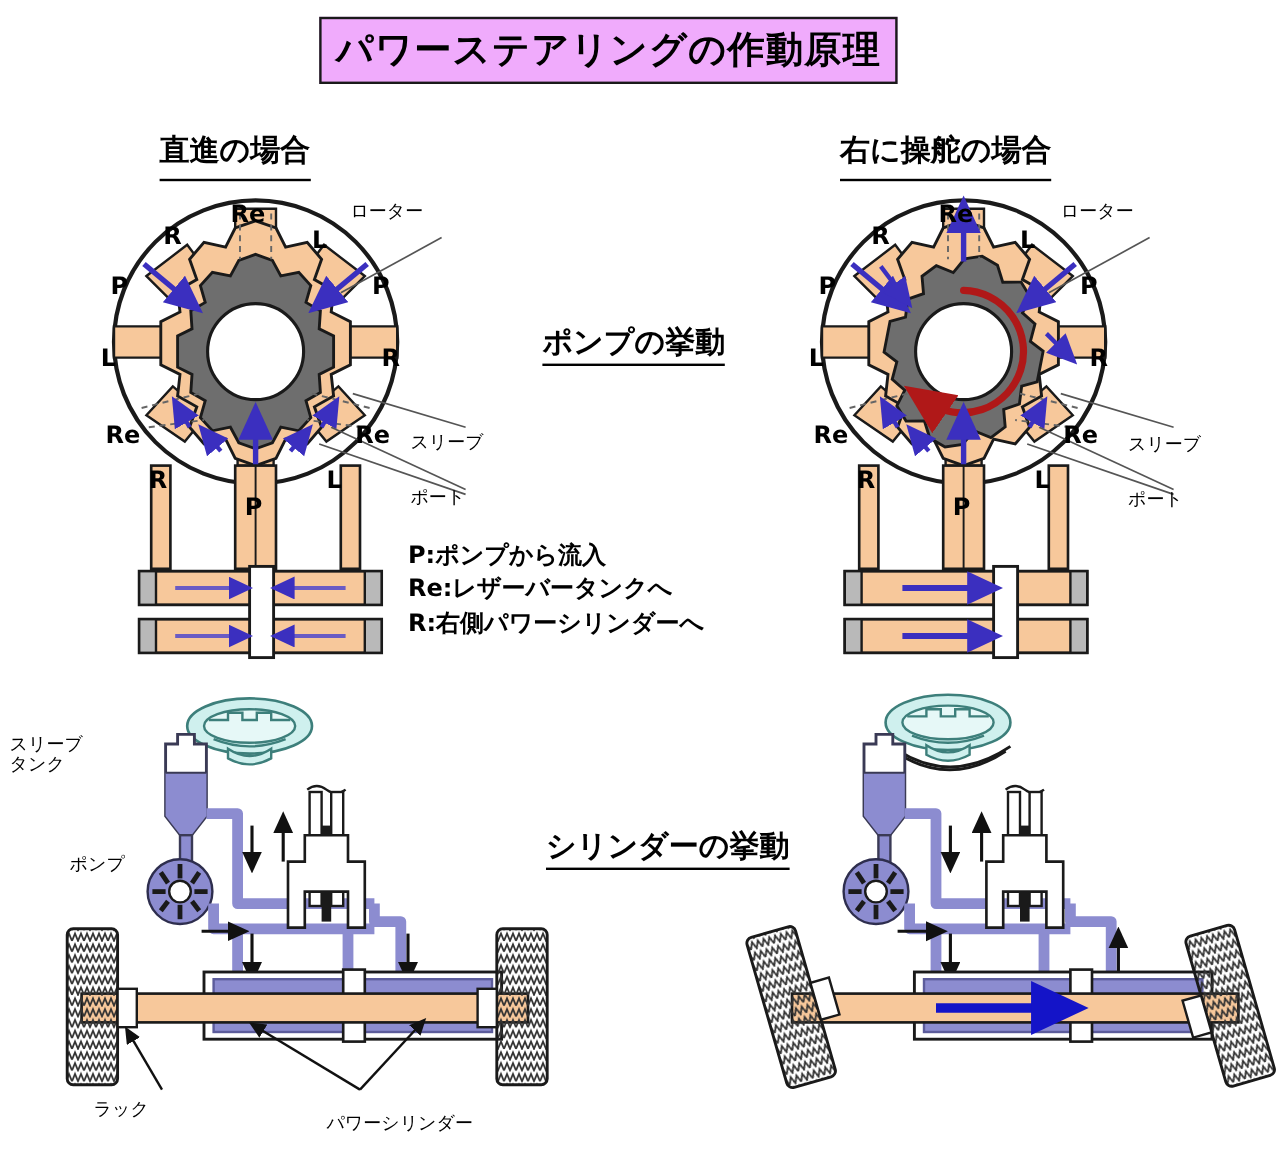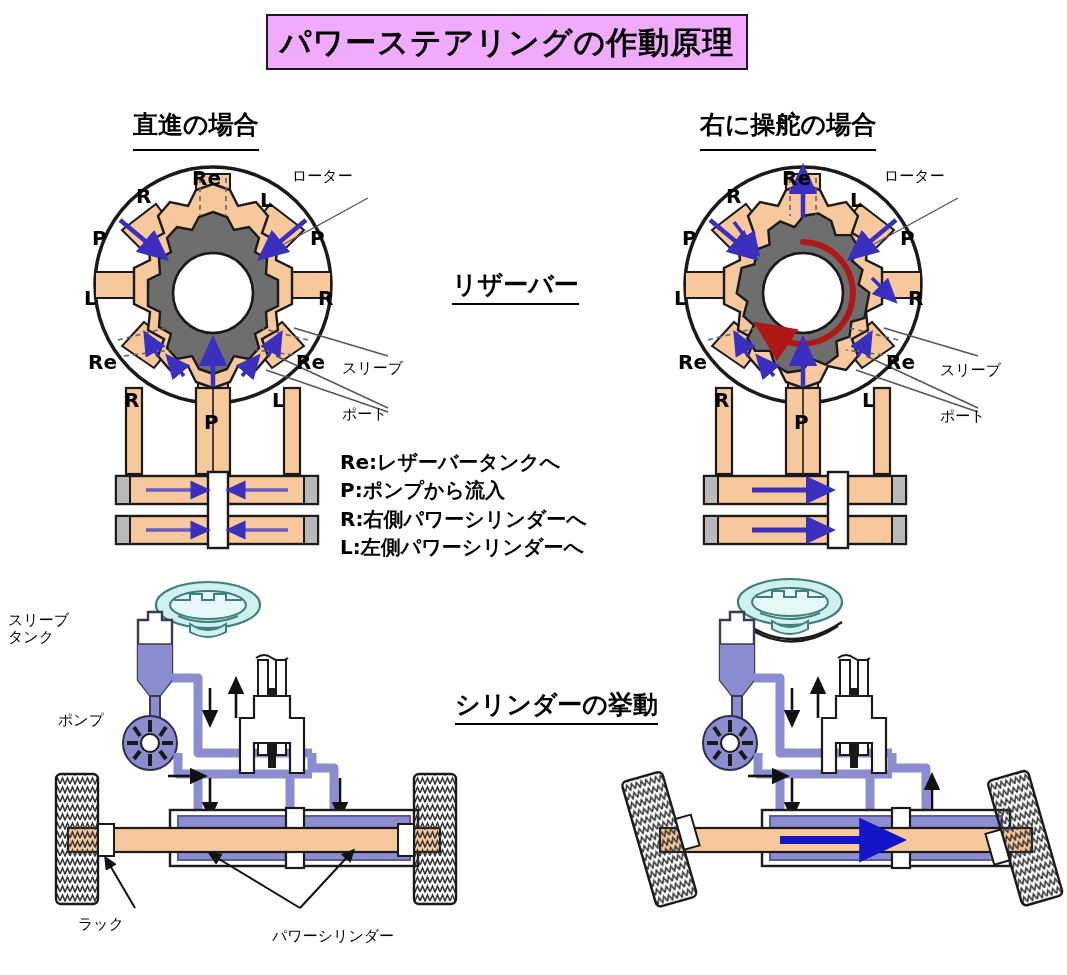--- a/index.html
+++ b/index.html
@@ -35,21 +35,21 @@
 </head>
 <body>
 
 <div class="abs" id="title-box">
   <span id="title-text">パワーステアリングの作動原理</span>
 </div>
 
 <div class="abs head-ul" style="left:133px;top:108px;">直進の場合</div>
 <div class="abs head-ul" style="left:700px;top:108px;">右に操舵の場合</div>
 
-<div class="abs mid-head" style="left:452px;top:268px;">リザーバー</div>
+<div class="abs mid-head" style="left:452px;top:268px;">ポンプの挙動</div>
 <div class="abs mid-head" style="left:455px;top:644px;margin-top:44px;">シリンダーの挙動</div>
 
 <svg class="abs" style="left:88px;top:160px;" width="330" height="300" viewBox="0 0 330 300">
   <defs>
     <marker id="ah-blue" markerWidth="7" markerHeight="7" refX="3.2" refY="3.2" orient="auto">
       <path d="M0,0 L7,3.2 L0,6.4 Z" fill="#3B2FBF"></path>
     </marker>
   </defs>
 
   <circle cx="125" cy="125" r="118" fill="#ffffff" stroke="#1A1A1A" stroke-width="3.5"></circle>
@@ -249,24 +249,23 @@
 <div class="abs lbl" style="left:678px;top:352px;">Re</div>
 <div class="abs lbl" style="left:886px;top:352px;">Re</div>
 <div class="abs lbl" style="left:714px;top:390px;">R</div>
 <div class="abs lbl" style="left:862px;top:390px;">L</div>
 <div class="abs lbl" style="left:794px;top:412px;">P</div>
 <div class="abs lbl-jp" style="left:884px;top:168px;">ローター</div>
 <div class="abs lbl-jp" style="left:940px;top:362px;">スリーブ</div>
 <div class="abs lbl-jp" style="left:940px;top:408px;">ポート</div>
 
 <div class="abs legend" style="left:340px;top:448px;">
+  <div>P:ポンプから流入</div>
   <div>Re:レザーバータンクへ</div>
-  <div>P:ポンプから流入</div>
   <div>R:右側パワーシリンダーへ</div>
-  <div>L:左側パワーシリンダーへ</div>
 </div>
 
 <svg class="abs" style="left:112px;top:466px;" width="210" height="86" viewBox="0 0 210 86">
   <defs>
     <marker id="vh-l" markerWidth="6" markerHeight="6" refX="2.8" refY="2.8" orient="auto">
       <path d="M0,0 L6,2.8 L0,5.6 Z" fill="#3B2FBF"></path>
     </marker>
   </defs>
 
   <rect x="4" y="10" width="202" height="28" fill="#F7C89B" stroke="#1A1A1A" stroke-width="2.4"></rect>

